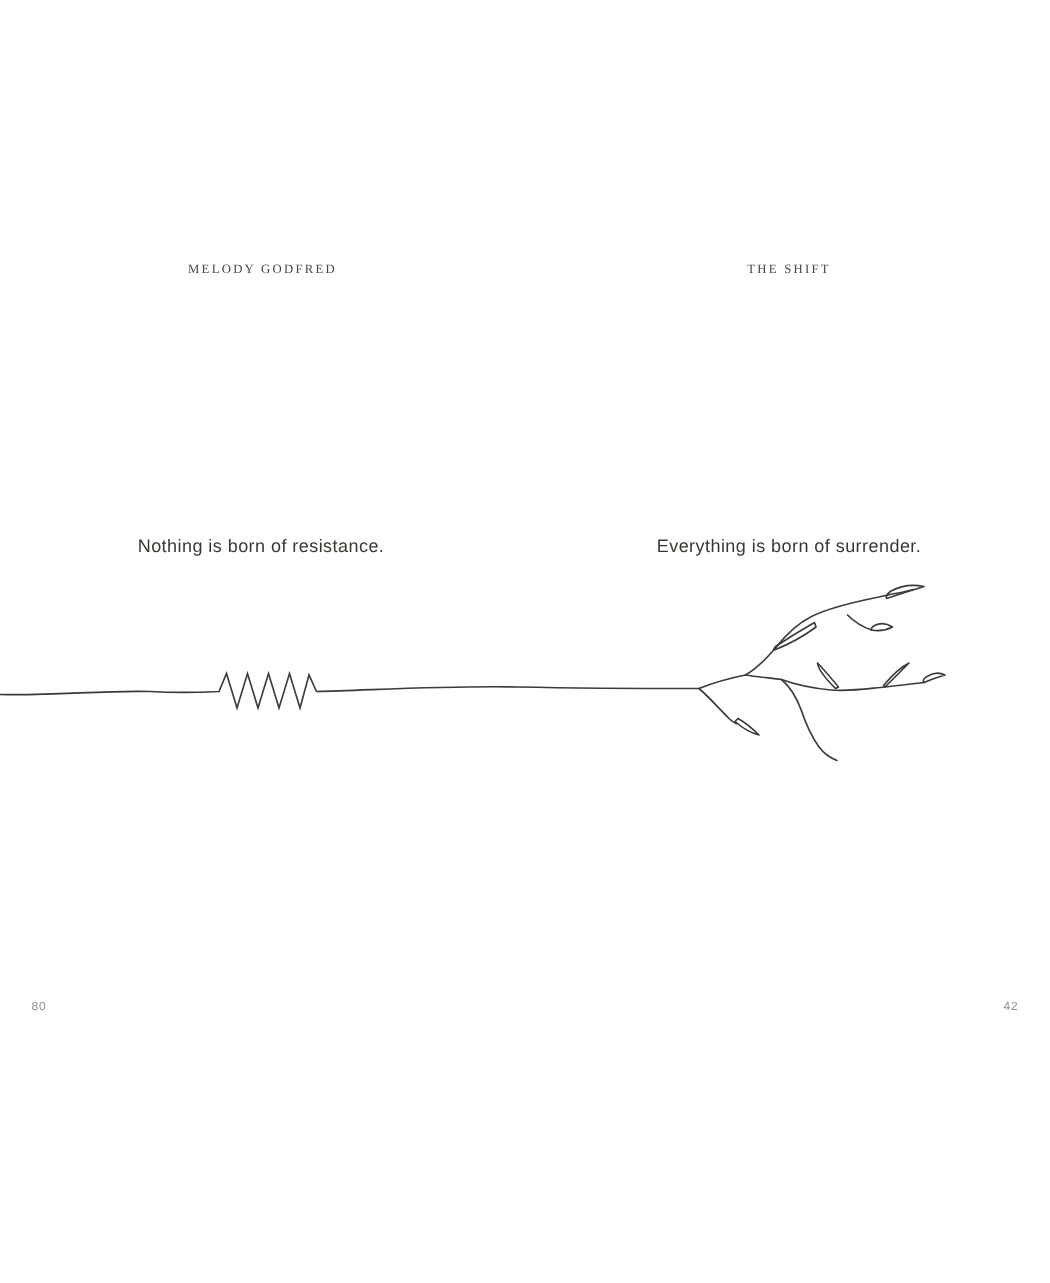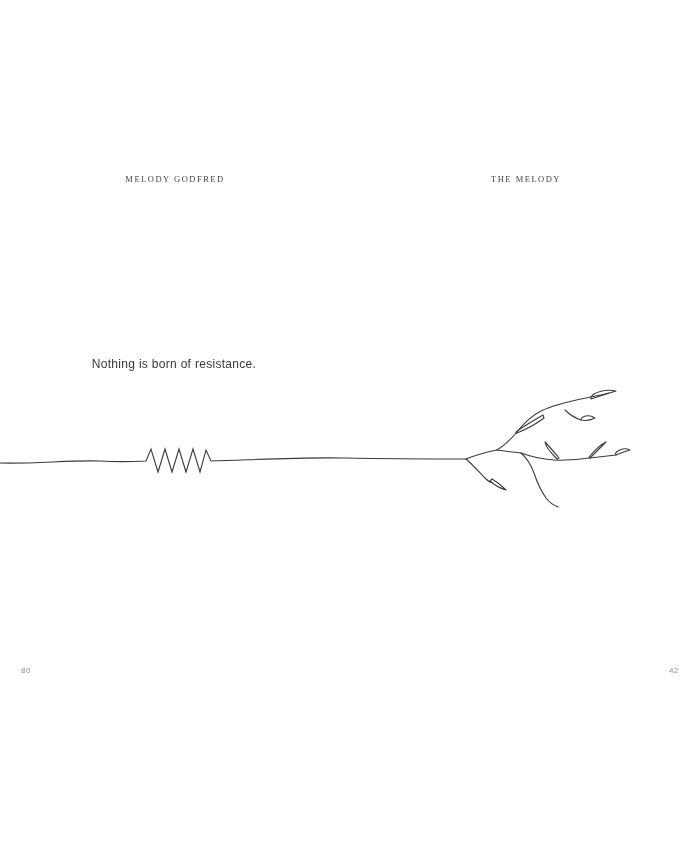--- a/index.html
+++ b/index.html
@@ -81,16 +81,17 @@
     <path class="soft" d="M 521 453 C 532 457 543 459 554 460 C 567 461 579 459 590 458 C 599 457 608 456 616 455"></path>
     <path class="soft" d="M 559 458 C 554 452 549 446 545 442 C 545.5 447 551 453 557 459 Z"></path>
     <path class="soft" d="M 590 458 C 596 452 601 447 606 442 C 600 445 594 451 589 457 Z"></path>
     <path class="soft" d="M 616 455 Q 623 452 630 450 Q 624 447 618 451 Q 614.5 453 616 455 Z"></path>
   </svg>
 
   <div class="abs centered running-header" style="left:175px; top:174px;">MELODY GODFRED</div>
   <div class="abs centered quote" style="left:174px; top:357px;">Nothing is born of resistance.</div>
   <div class="abs centered page-number" style="left:26px; top:666px;">80</div>
 
-  <div class="abs centered running-header" style="left:526px; top:174px;">THE MELODY</div>
+  <div class="abs centered running-header" style="left:526px; top:174px;">THE SHIFT</div>
+  <div class="abs centered quote" style="left:526px; top:357px;">Everything is born of surrender.</div>
   <div class="abs centered page-number" style="left:674px; top:666px;">42</div>
 
 </div>
 
 </body></html>

